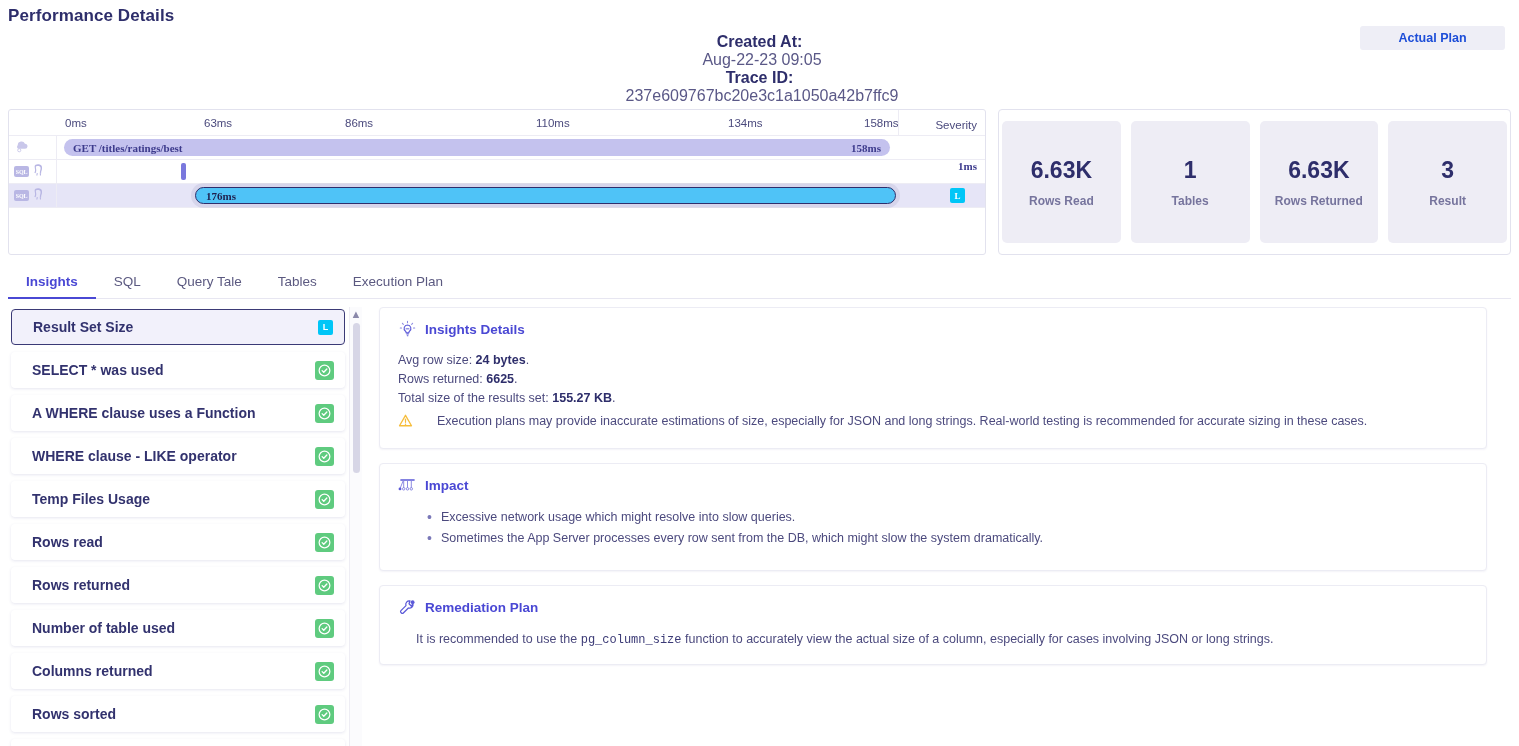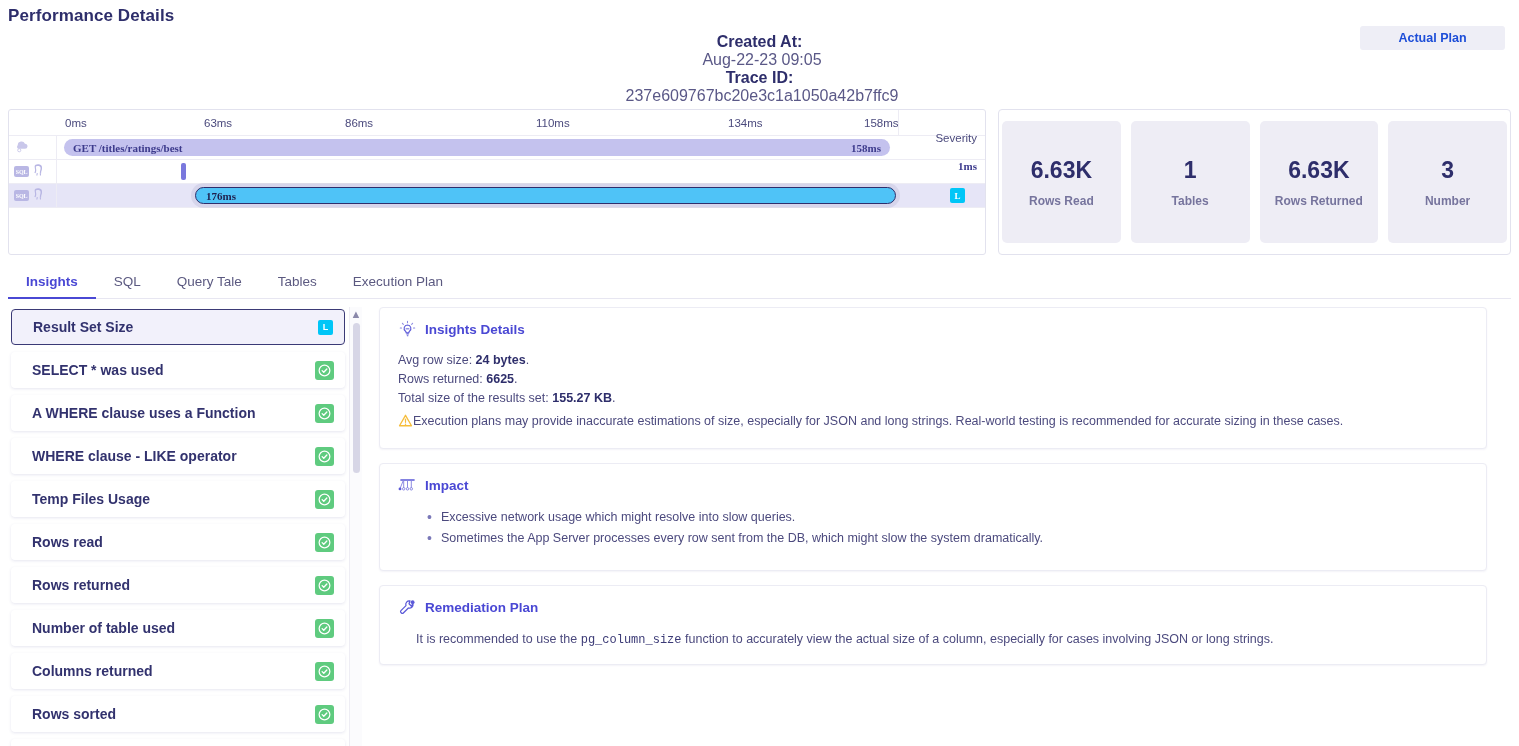--- a/index.html
+++ b/index.html
@@ -45,21 +45,21 @@
   .wf-axis {
     height: 26px; position: relative;
     border-bottom: 1px solid #edecf4;
     display: flex; align-items: center;
   }
   .wf-tick {
     position: absolute; font-size: 11.5px; color: #4b4a7d; top: 7px;
     white-space: nowrap;
   }
   .wf-sev-head {
-    position: absolute; right: 8px; top: 22px;
+    position: absolute; right: 8px; top: 9px;
     font-size: 11.5px; color: #4b4a7d;
   }
   .wf-sev-divider {
     position: absolute; left: 889px; top: 0; bottom: 0; width: 1px; background: #edecf4;
   }
 
   .wf-row { position: relative; height: 24px; display: flex; align-items: center;
             border-bottom: 1px solid #edecf4; font-family: Liberation Serif, serif; }
   .wf-row.selected { background: #e6e5f7; }
   .wf-gutter { width: 48px; height: 100%; display: flex; align-items: center;
@@ -176,21 +176,21 @@
   }
   .card-head {
     display: flex; align-items: center; gap: 8px; margin-bottom: 12px;
   }
   .card-title { font-size: 13.5px; font-weight: bold; color: #4a48d4; }
   .icon-sq { width: 19px; height: 19px; flex: none; }
 
   .detail-line { font-size: 12.5px; color: #4c4a7e; line-height: 19px; }
   .detail-line b { color: #2e2e6b; }
   .warn-line {
-    display: flex; align-items: flex-start; gap: 0; margin-top: 4px;
+    display: flex; align-items: flex-start; gap: 24px; margin-top: 4px;
     font-size: 12.5px; color: #4c4a7e; line-height: 19px;
   }
   .warn-tri { flex: none; margin-top: 2px; }
 
   .impact-list { margin: 7px; padding-left: 36px; }
   .impact-list li {
     font-size: 12.5px; color: #4c4a7e; line-height: 21px;
     list-style: none; position: relative;
   }
   .impact-list li::before {
@@ -292,21 +292,21 @@
     <div class="stat-card">
       <div class="stat-value">1</div>
       <div class="stat-label">Tables</div>
     </div>
     <div class="stat-card">
       <div class="stat-value">6.63K</div>
       <div class="stat-label">Rows Returned</div>
     </div>
     <div class="stat-card">
       <div class="stat-value">3</div>
-      <div class="stat-label">Number</div>
+      <div class="stat-label">Result</div>
     </div>
   </div>
 </div>
 
 <div class="tabs">
   <button class="tab active">Insights</button>
   <button class="tab">SQL</button>
   <button class="tab">Query Tale</button>
   <button class="tab">Tables</button>
   <button class="tab">Execution Plan</button>

